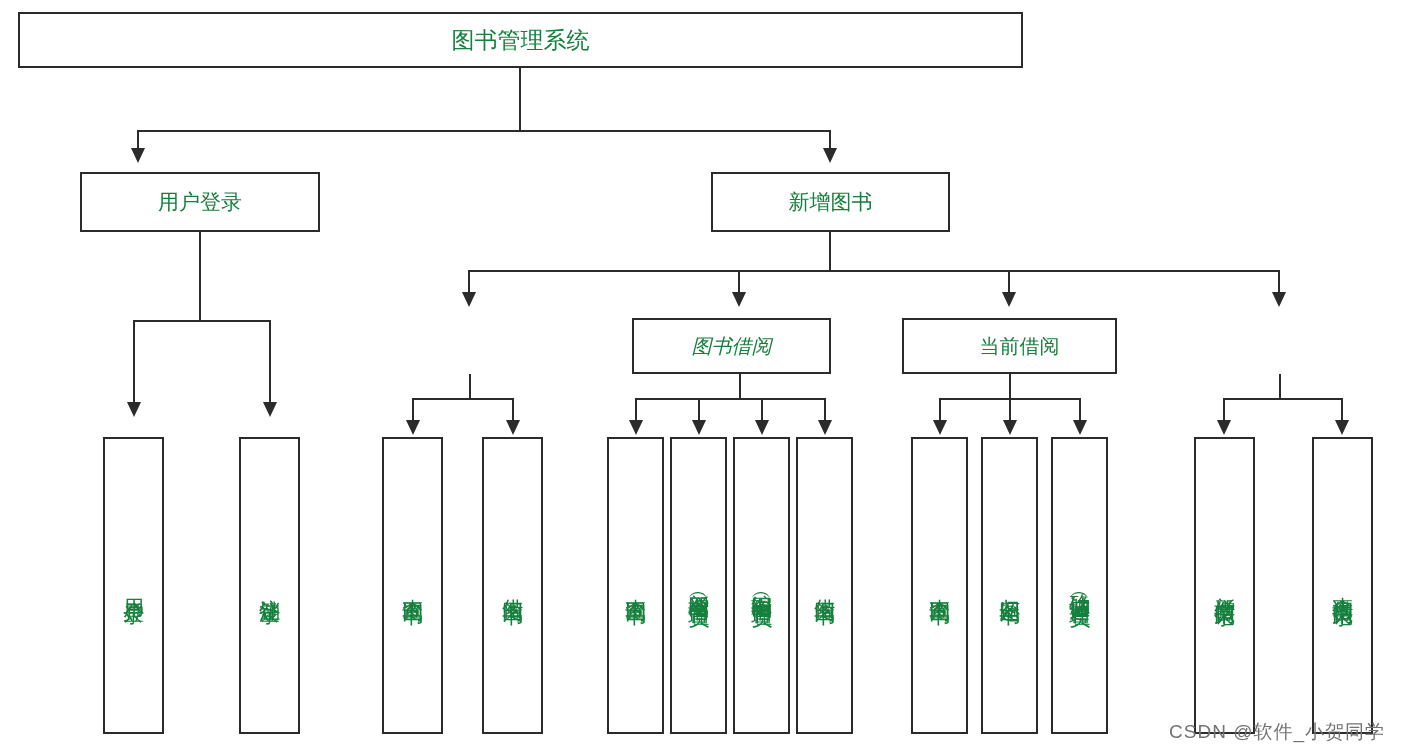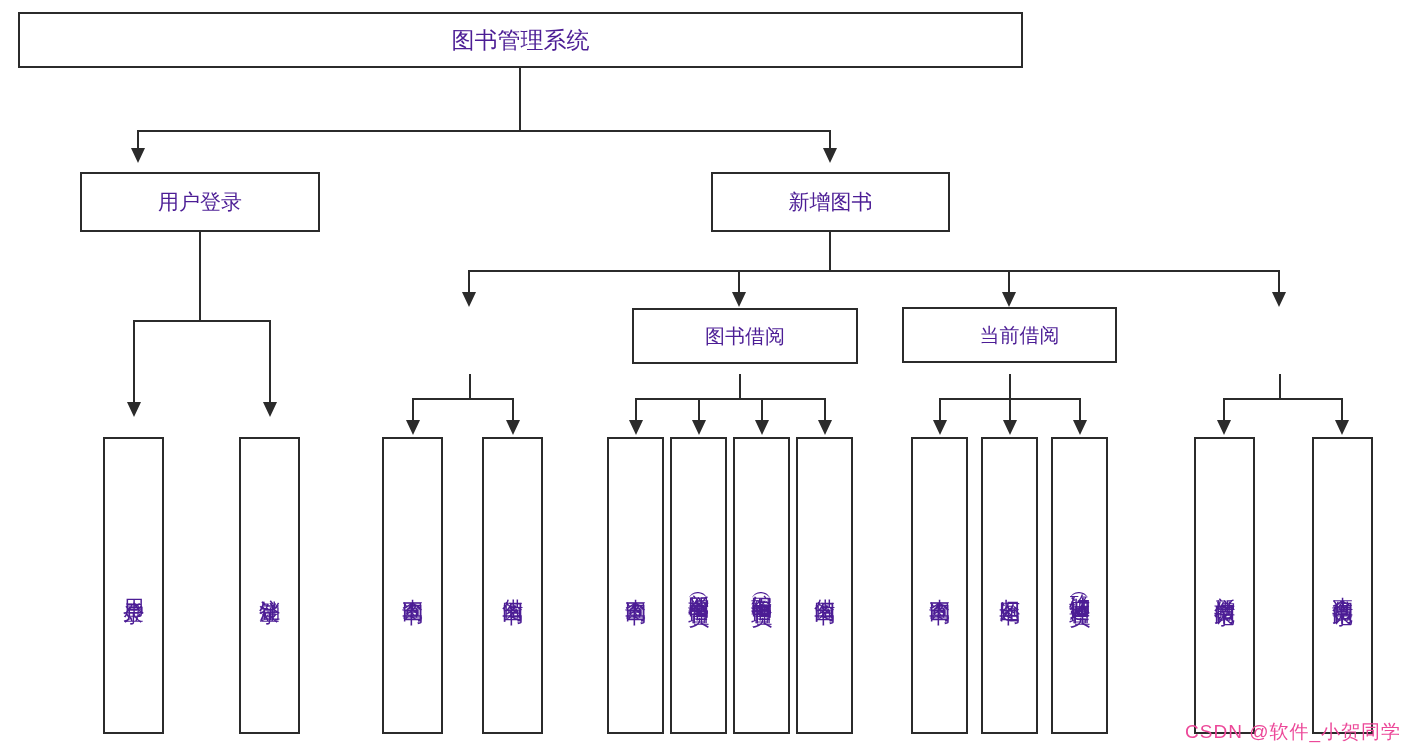--- a/index.html
+++ b/index.html
@@ -13,21 +13,21 @@
 
   
   .node{
     position:absolute;
     box-sizing:border-box;
     border:2px solid #2b2b2b;
     background:#ffffff;
     display:flex;
     align-items:center;
     justify-content:center;
-    color:#4c1d95;
+    color:#15803d;
   }
   .node.root{font-size:23px;}
   .node.lvl1{font-size:21px;}
   .node.lvl2{font-size:20px;}
 
   
   .node.leaf{
     font-size:21px;
     line-height:1.08;
     padding:4px 0;
@@ -49,23 +49,23 @@
     position:absolute;
     width:0;height:0;
     border-left:7px solid transparent;
     border-right:7px solid transparent;
     border-top:15px solid #2b2b2b;
   }
 
   
   #watermark{
     position:absolute;
-    right:4px;bottom:2px;
+    right:20px;bottom:2px;
     font-size:19px;
-    color:#ec4899;
+    color:#737373;
     white-space:nowrap;
     letter-spacing:1px;
   }
 </style>
 </head>
 <body>
 
 <div id="stage">
 
   <div class="node root" style="left:18px;top:12px;width:1005px;height:56px;">
@@ -99,24 +99,24 @@
   <div class="line hline" style="left:468px;top:270px;width:812px;height:2px;"></div>
   <div class="line vline" style="left:468px;top:270px;width:2px;height:24px;"></div>
   <div class="arrow" style="left:462px;top:292px;"></div>
   <div class="line vline" style="left:738px;top:270px;width:2px;height:24px;"></div>
   <div class="arrow" style="left:732px;top:292px;"></div>
   <div class="line vline" style="left:1008px;top:270px;width:2px;height:24px;"></div>
   <div class="arrow" style="left:1002px;top:292px;"></div>
   <div class="line vline" style="left:1278px;top:270px;width:2px;height:24px;"></div>
   <div class="arrow" style="left:1272px;top:292px;"></div>
 
-  <div class="node lvl2" style="left:632px;top:308px;width:226px;height:56px;">
+  <div class="node lvl2" style="left:632px;top:318px;width:199px;height:56px;font-style:italic;">
     <span>图书借阅</span>
   </div>
-  <div class="node lvl2" style="left:902px;top:307px;width:215px;height:56px;padding-left:20px;">
+  <div class="node lvl2" style="left:902px;top:318px;width:215px;height:56px;padding-left:20px;">
     <span>当前借阅</span>
   </div>
 
   <div class="line vline" style="left:469px;top:374px;width:2px;height:26px;"></div>
   <div class="line hline" style="left:412px;top:398px;width:102px;height:2px;"></div>
   <div class="line vline" style="left:412px;top:398px;width:2px;height:24px;"></div>
   <div class="arrow" style="left:406px;top:420px;"></div>
   <div class="line vline" style="left:512px;top:398px;width:2px;height:24px;"></div>
   <div class="arrow" style="left:506px;top:420px;"></div>
 

